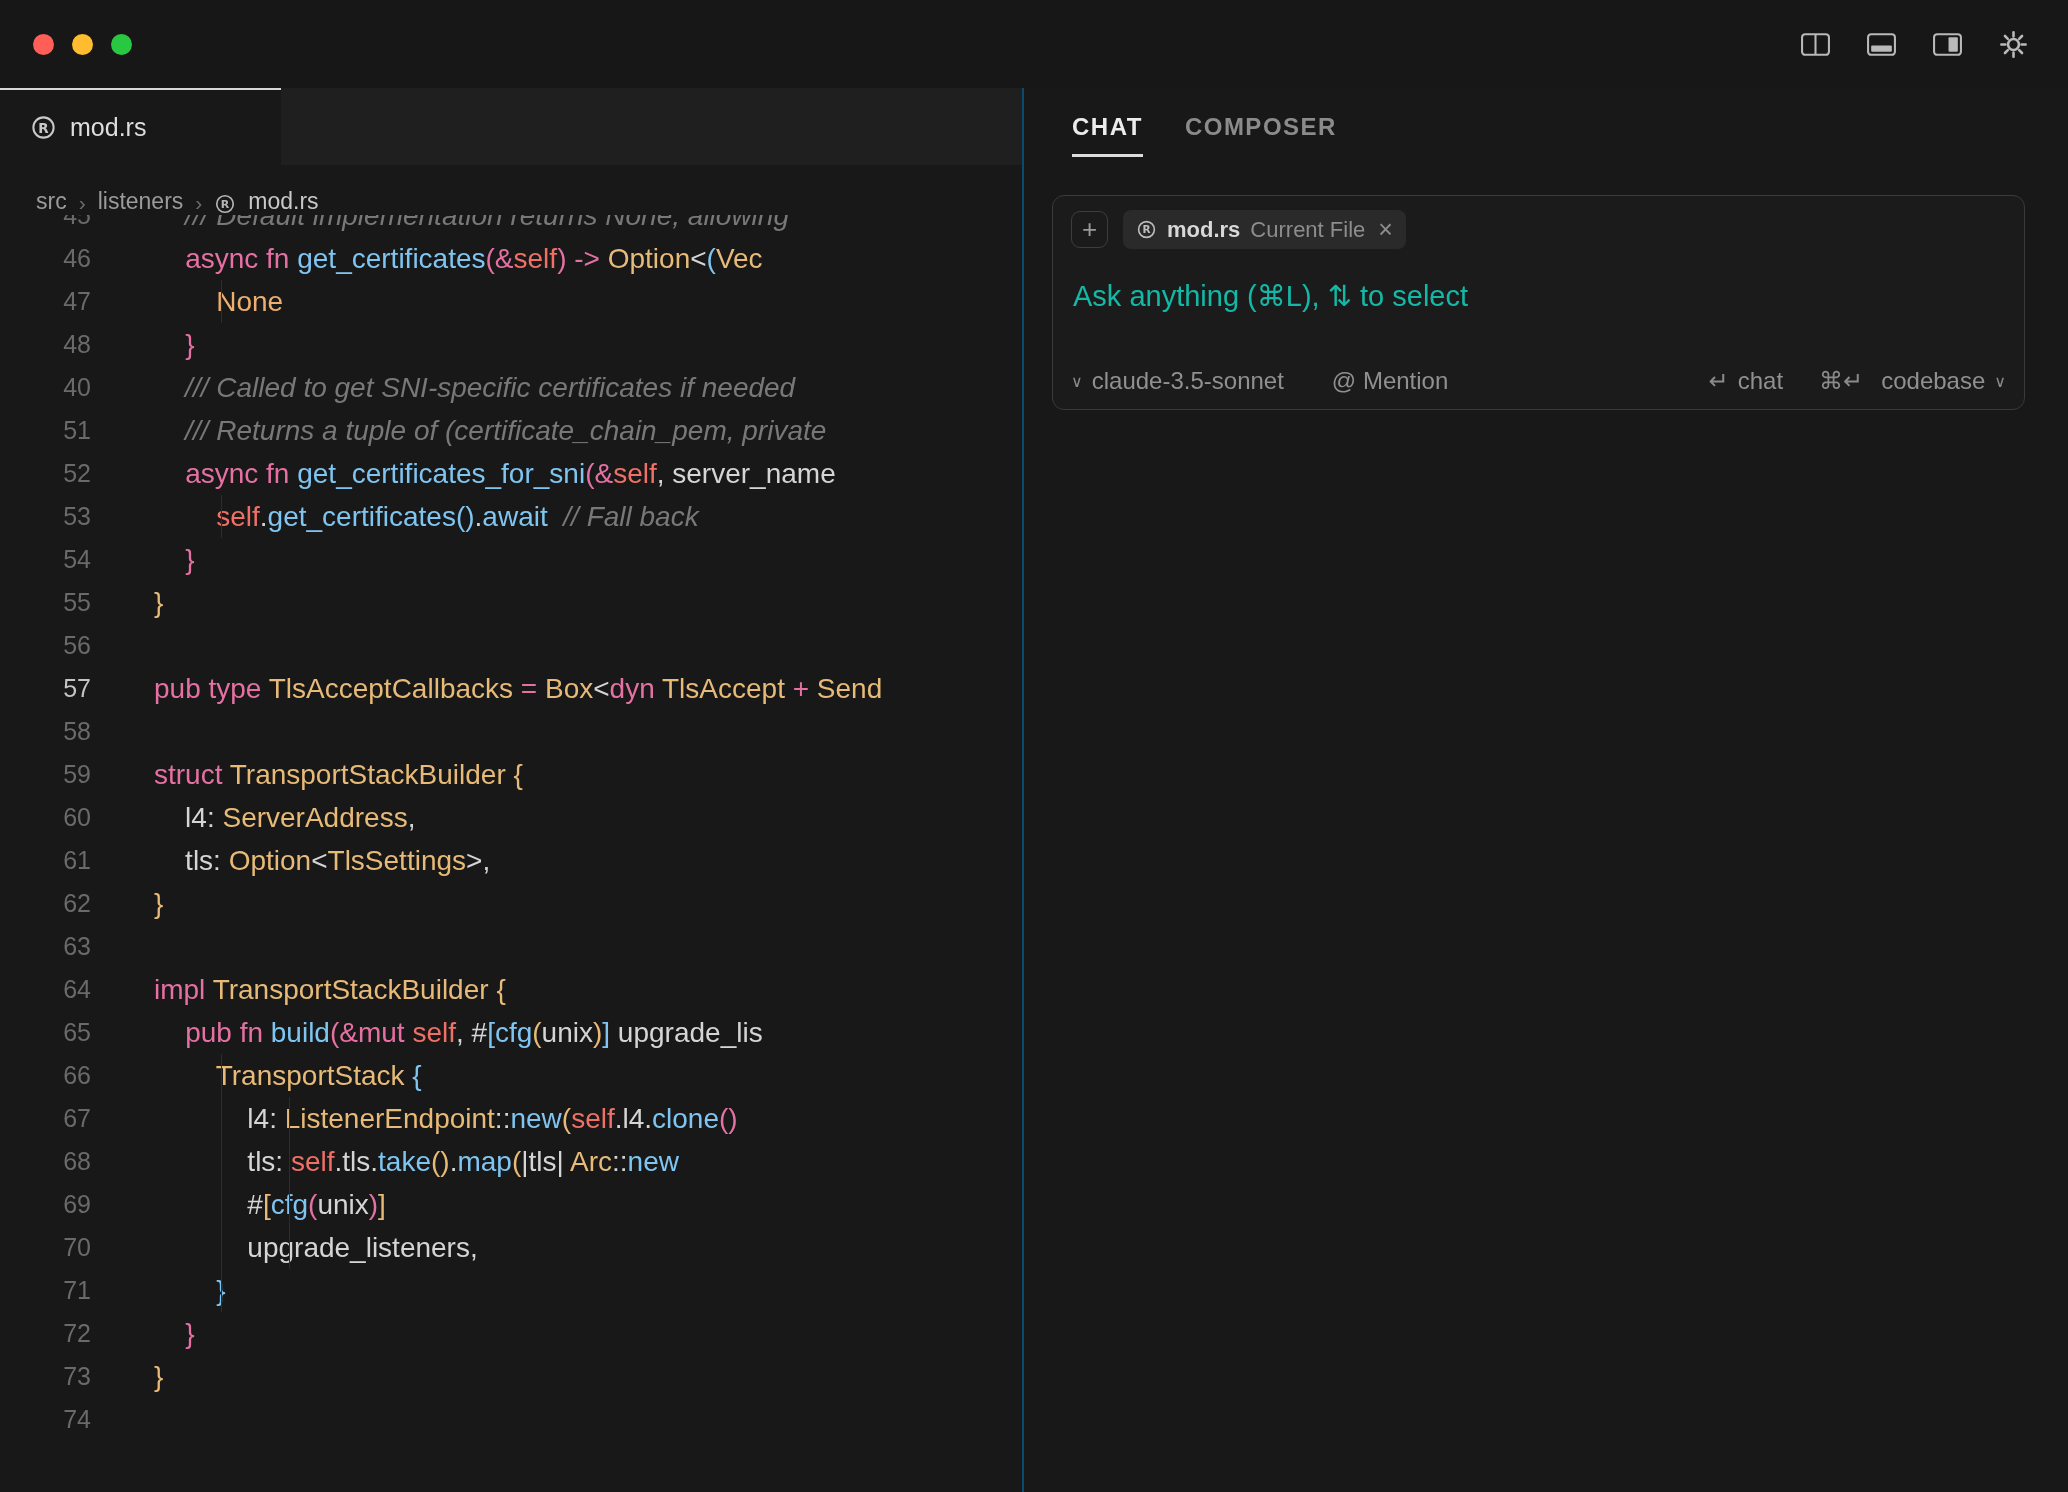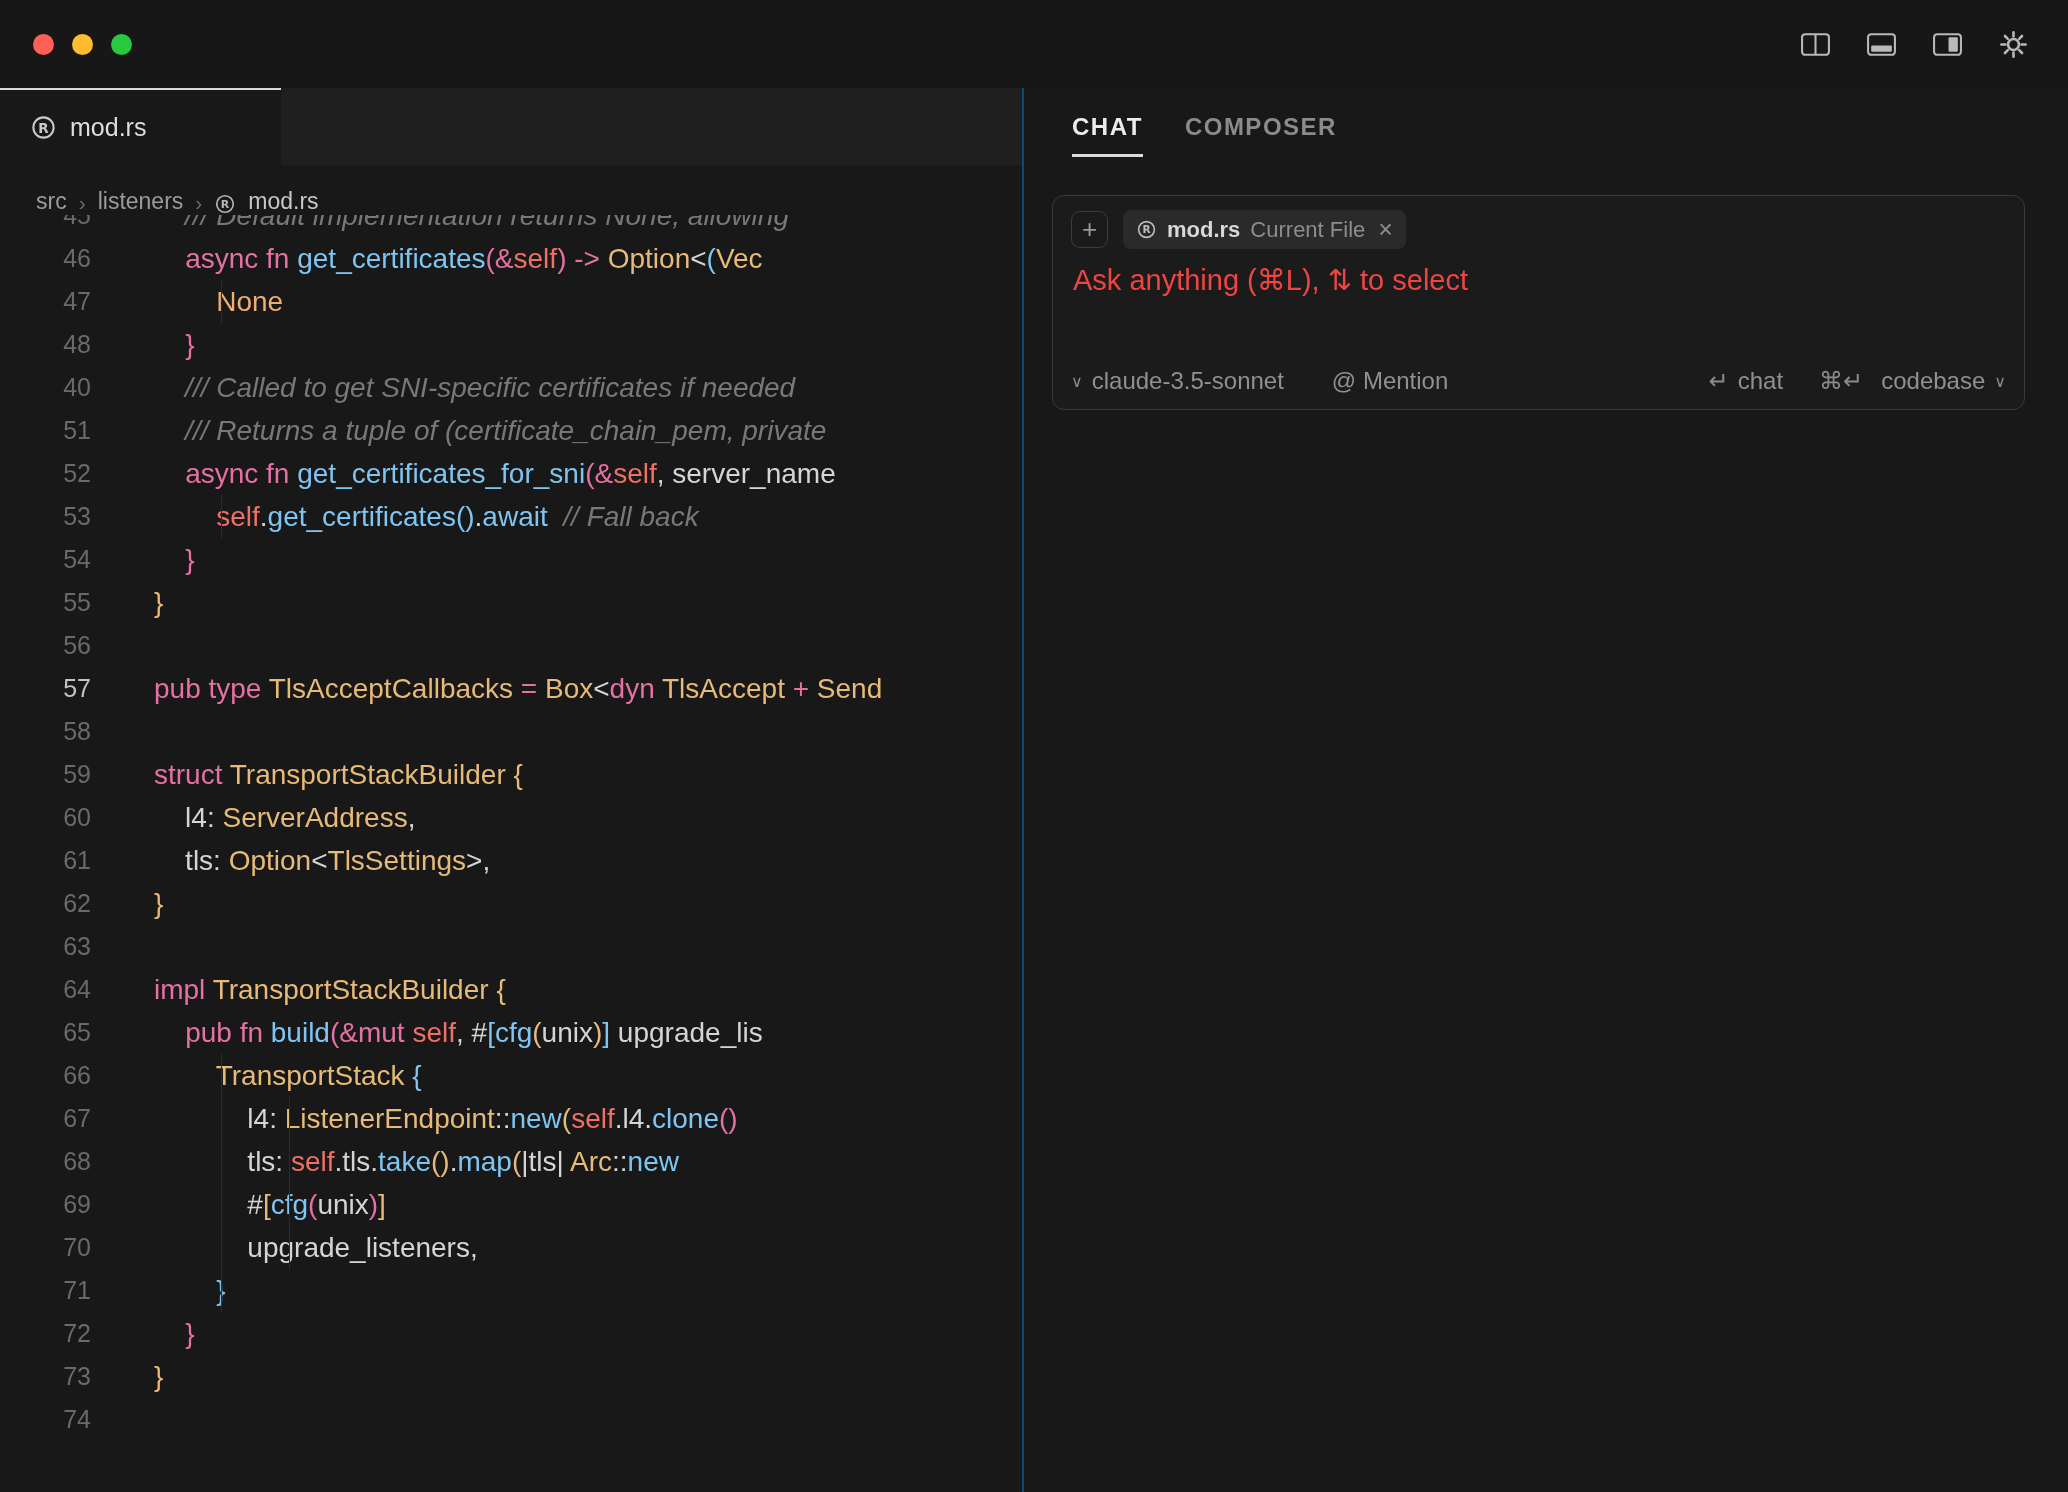--- a/index.html
+++ b/index.html
@@ -62,21 +62,21 @@
              background:#1b1b1b;box-sizing:border-box;padding:14px 18px;
              display:flex;flex-direction:column}
   .chips-row{display:flex;align-items:center;gap:15px}
   .add-btn{width:37px;height:37px;border:1px solid #3d3d3d;border-radius:9px;color:#9a9a9a;
            font-size:26px;display:flex;align-items:center;justify-content:center;box-sizing:border-box;cursor:pointer}
   .chip{height:39px;background:#2a2a2a;border-radius:8px;display:flex;align-items:center;gap:10px;padding:0 13px;cursor:pointer}
   .chip .rust-icon{width:21px;height:21px;color:#bfbfbf}
   .chip-file{color:#d8d8d8;font-size:22px;font-weight:600}
   .chip-status{color:#8d8d8d;font-size:22px}
   .chip-close{color:#8d8d8d;font-size:25px;margin-left:3px;cursor:pointer}
-  .ph{margin-top:14px;padding-left:2px;color:#ef4444;font-size:29px;flex:none}
+  .ph{margin-top:30px;padding-left:2px;color:#14b8a6;font-size:29px;flex:none}
   .footer-row{margin-top:auto;display:flex;align-items:center;color:#909090;font-size:24px}
   .model-sel{display:flex;align-items:center;gap:9px;cursor:pointer}
   .chev{font-size:16px;color:#8a8a8a}
   .mention{margin-left:48px;cursor:pointer}
   .spacer{flex:1}
   .kbd{color:#8a8a8a;margin-right:9px}
   .send{display:flex;align-items:center;cursor:pointer}
   .codebase{display:flex;align-items:center;margin-left:36px;gap:9px;cursor:pointer}
 </style>
 </head>

